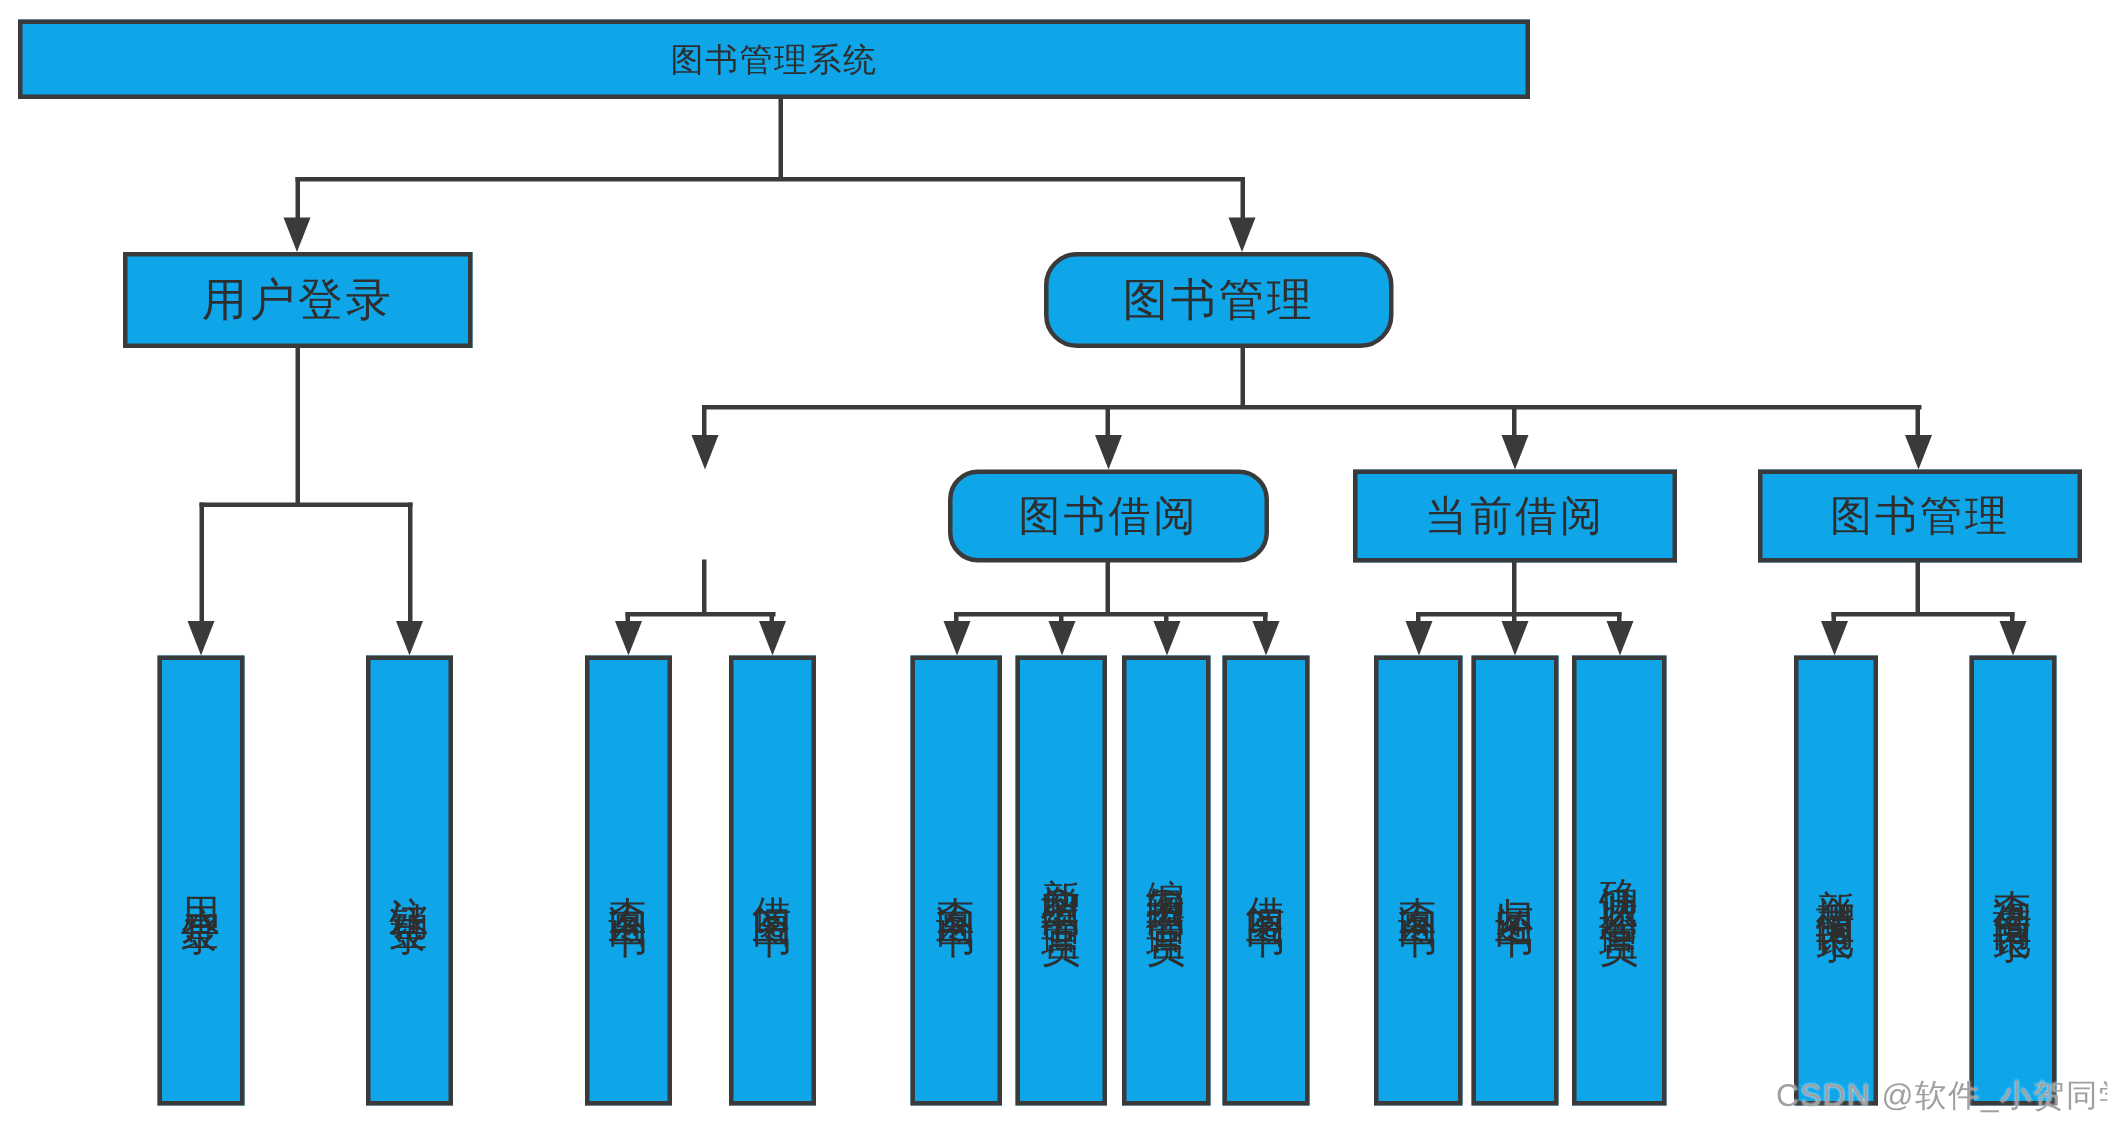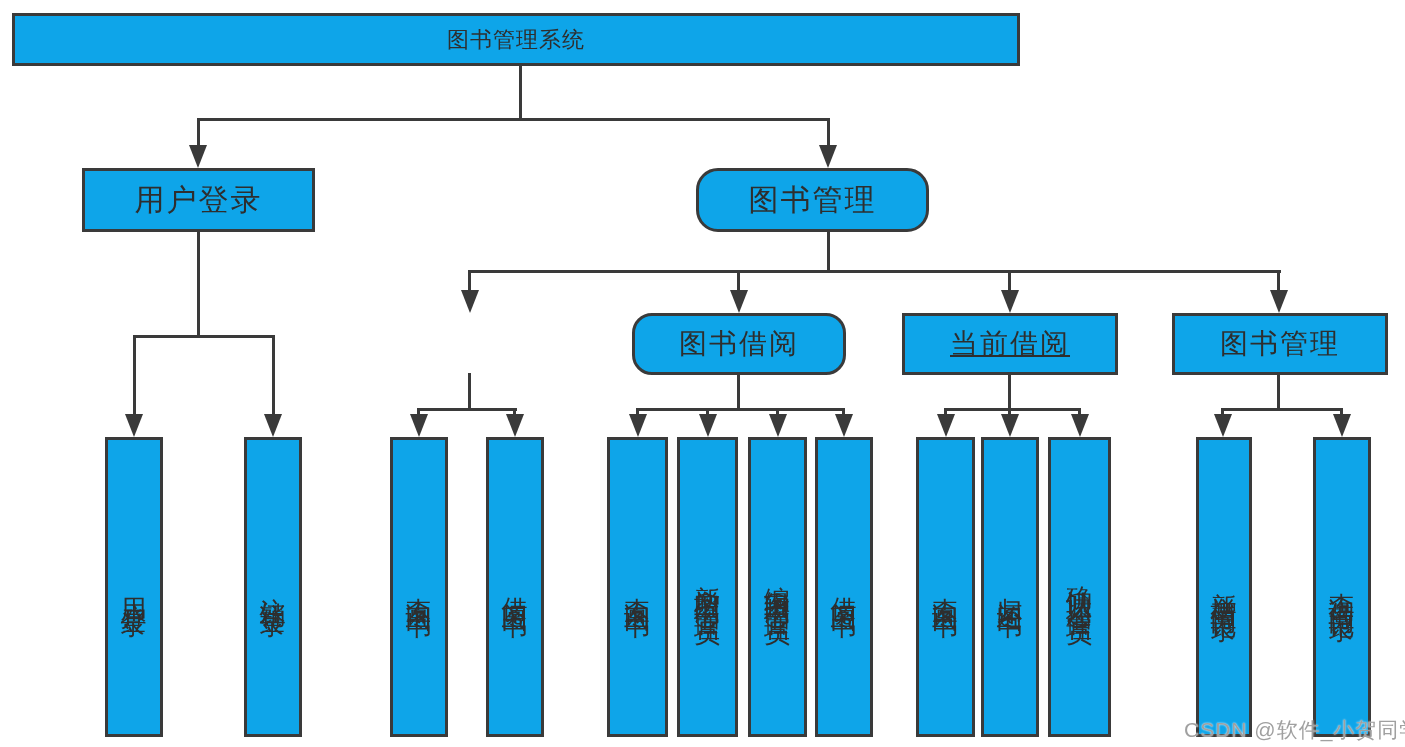--- a/index.html
+++ b/index.html
@@ -67,21 +67,21 @@
   <div class="box" style="left:82px;top:168px;width:233px;height:64px;">
     <span class="lbl l2-lbl">用户登录</span>
   </div>
   <div class="box" style="left:696px;top:168px;width:233px;height:64px;border-radius:22px;">
     <span class="lbl l2-lbl">图书管理</span>
   </div>
 
   <div class="box" style="left:632px;top:313px;width:214px;height:62px;border-radius:20px;">
     <span class="lbl l3-lbl">图书借阅</span>
   </div>
-  <div class="box" style="left:902px;top:313px;width:216px;height:62px;text-decoration:underline;">
+  <div class="box" style="left:902px;top:313px;width:216px;height:62px;">
     <span class="lbl l3-lbl">当前借阅</span>
   </div>
   <div class="box" style="left:1172px;top:313px;width:216px;height:62px;">
     <span class="lbl l3-lbl">图书管理</span>
   </div>
 
   <div class="box" style="left:105px;top:437px;width:58px;height:300px;">
     <span class="leaf-lbl">用户登录</span>
   </div>
   <div class="box" style="left:244px;top:437px;width:58px;height:300px;">

